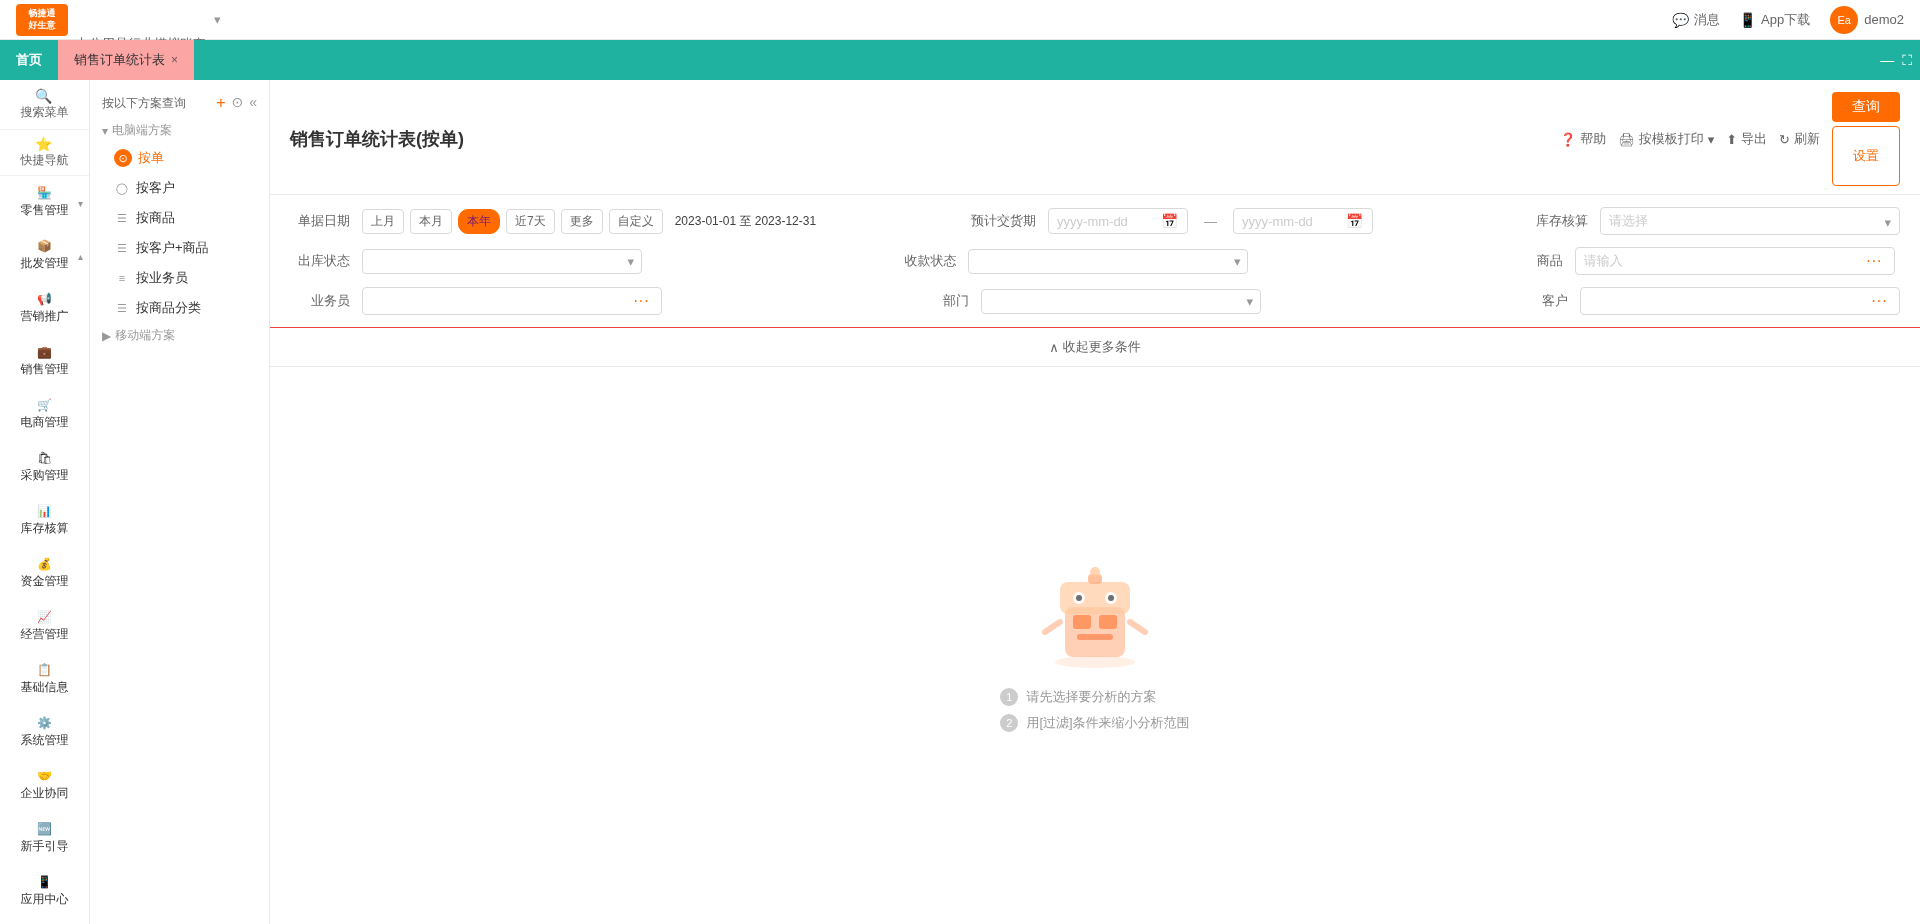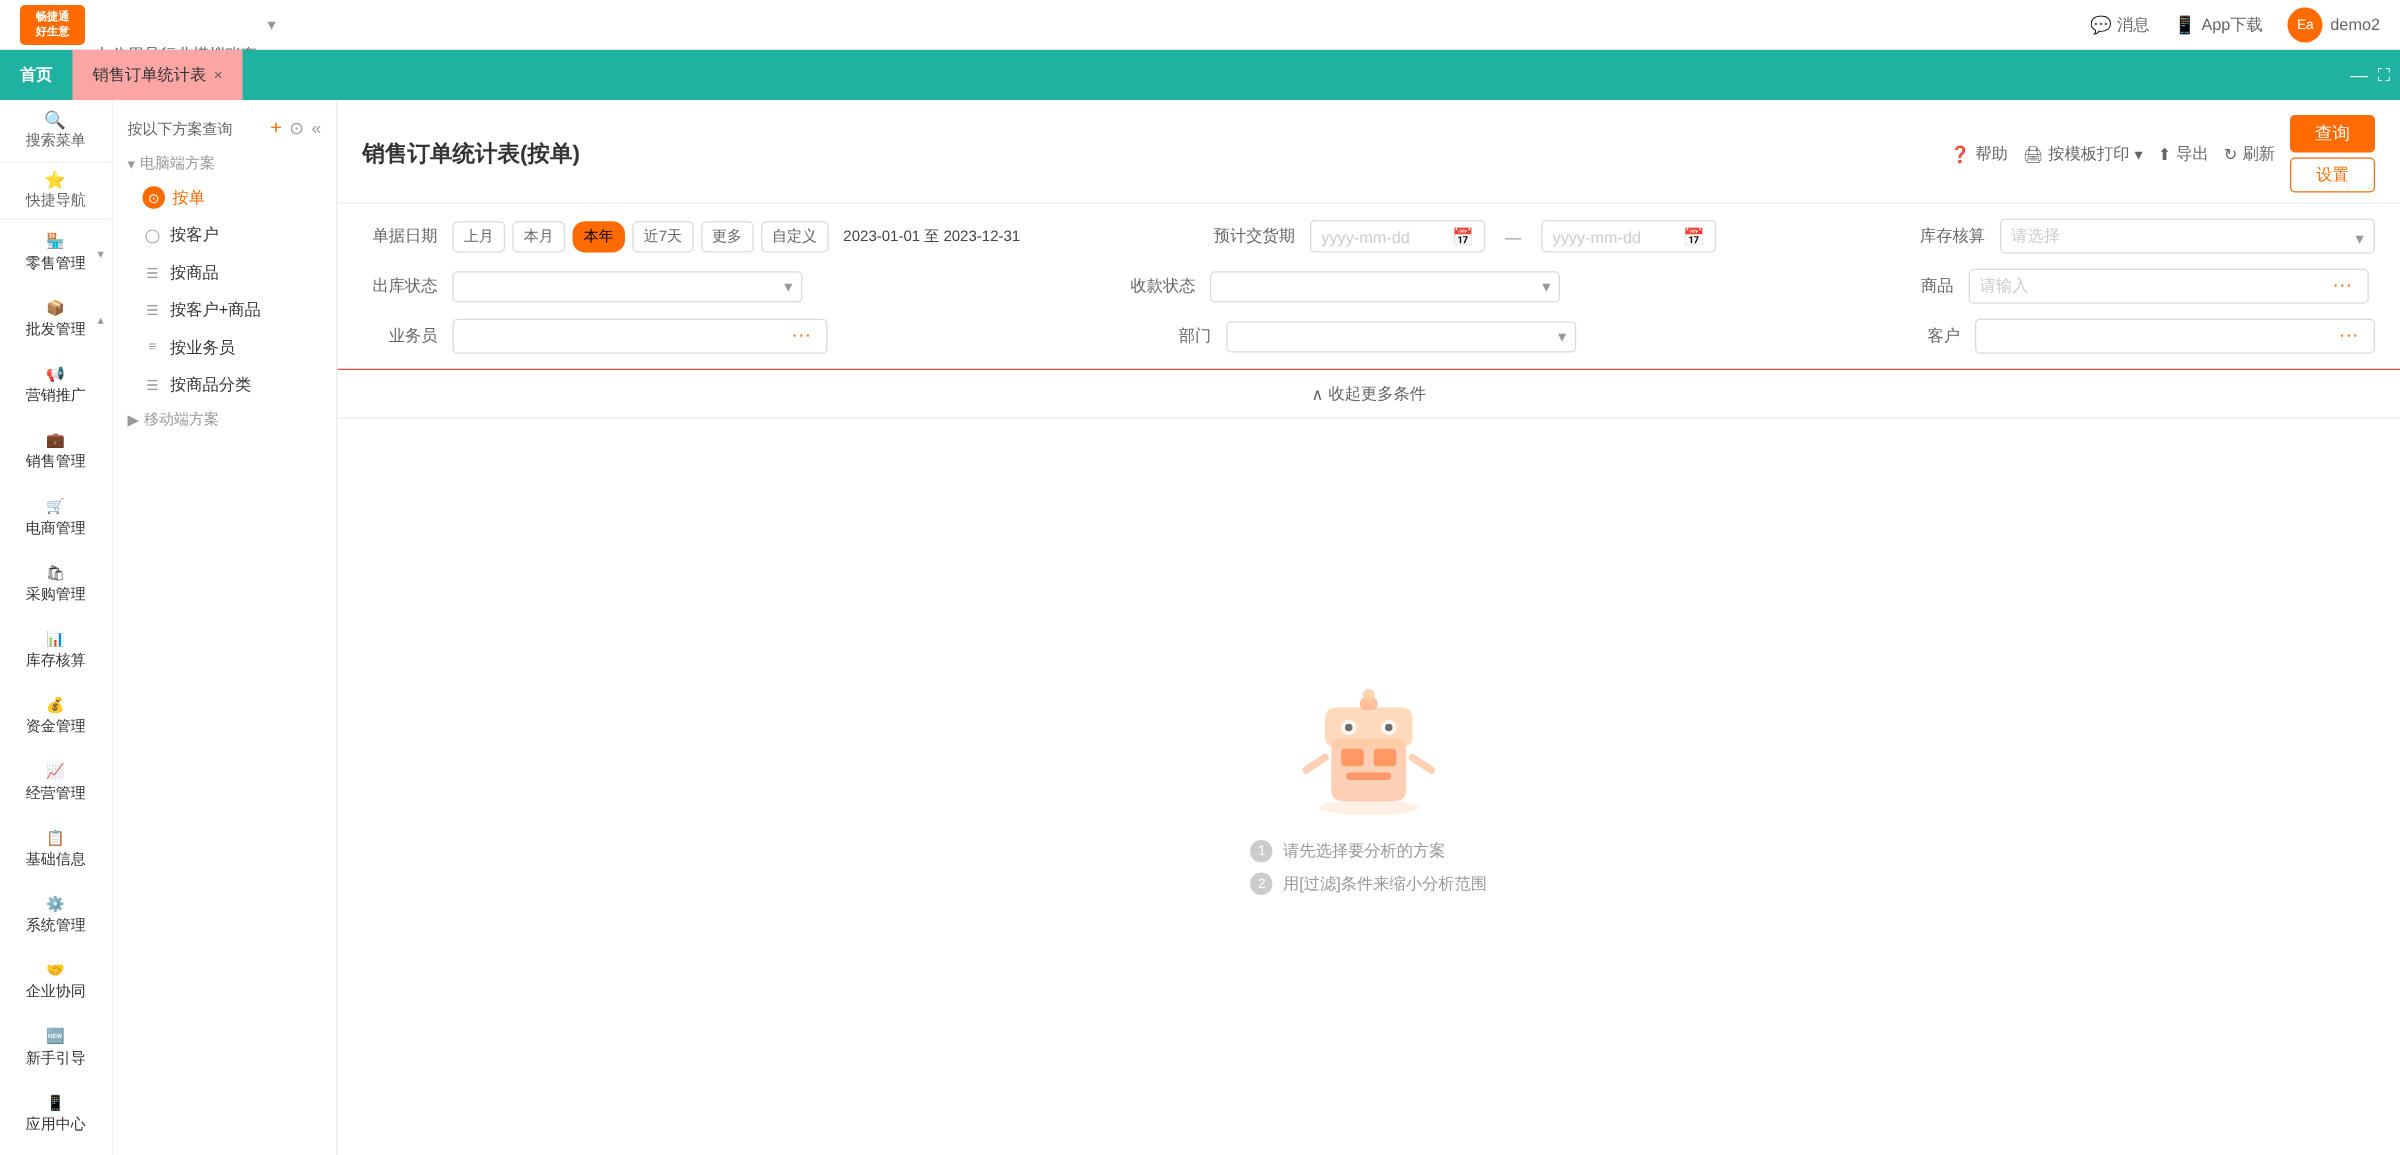--- a/index.html
+++ b/index.html
@@ -47,30 +47,30 @@
 
     
     .main-content { flex: 1; display: flex; flex-direction: column; overflow: hidden; background: #f5f5f5; }
 
     
     .page-header { background: #fff; padding: 12px 20px 8px; border-bottom: 1px solid #e8e8e8; display: flex; align-items: center; justify-content: space-between; flex-shrink: 0; }
     .page-title { font-size: 18px; font-weight: bold; color: #333; }
     .page-actions { display: flex; align-items: center; gap: 12px; font-size: 13px; color: #666; cursor: pointer; }
     .page-action { display: flex; align-items: center; gap: 4px; }
     .btn-query { background: #ff6b00; color: white; border: none; padding: 6px 20px; border-radius: 4px; cursor: pointer; font-size: 14px; }
-    .btn-settings { background: white; color: #ff6b00; border: 1px solid #ff6b00; padding: 4px 16px; border-radius: 4px; cursor: pointer; font-size: 13px; }
+    .btn-settings { background: white; color: #ff6b00; border: 1px solid #ff6b00; padding: 20px 16px; border-radius: 4px; cursor: pointer; font-size: 13px; }
 
     
     .filter-area { background: #fff; padding: 12px 20px; border-bottom: 1px solid #ef4444; flex-shrink: 0; }
     .filter-row { display: flex; align-items: center; margin-bottom: 12px; gap: 12px; flex-wrap: wrap; }
     .filter-row:last-child { margin-bottom: 0; }
     .filter-label { font-size: 13px; color: #666; white-space: nowrap; min-width: 60px; text-align: right; }
     .filter-date-group { display: flex; align-items: center; gap: 6px; }
     .date-btn { padding: 3px 8px; border: 1px solid #d9d9d9; border-radius: 4px; font-size: 12px; cursor: pointer; color: #666; background: white; }
-    .date-btn.active { background: #ff6b00; color: #000000; border-color: #ff6b00; border-radius: 10px; }
+    .date-btn.active { background: #ff6b00; color: #701a75; border-color: #ff6b00; border-radius: 10px; }
     .date-range-text { font-size: 12px; color: #404040; }
     .filter-input { border: 1px solid #d9d9d9; border-radius: 4px; padding: 4px 8px; font-size: 13px; color: #999; background: white; min-width: 160px; display: flex; align-items: center; justify-content: space-between; cursor: pointer; }
     .filter-input-wide { min-width: 300px; }
     .filter-separator { color: #999; padding: 0 4px; }
     .calendar-icon { color: #ff6b00; font-size: 14px; }
     .filter-select { border: 1px solid #d9d9d9; border-radius: 4px; padding: 4px 28px 4px 8px; font-size: 13px; color: #999; background: white; min-width: 200px; appearance: none; cursor: pointer; position: relative; }
     .select-wrap { position: relative; display: inline-block; }
     .select-wrap::after { content: '▾'; position: absolute; right: 8px; top: 50%; transform: translateY(-50%); color: #999; pointer-events: none; }
     .filter-ellipsis { color: #ff6b00; cursor: pointer; font-size: 16px; padding: 0 4px; }
 

